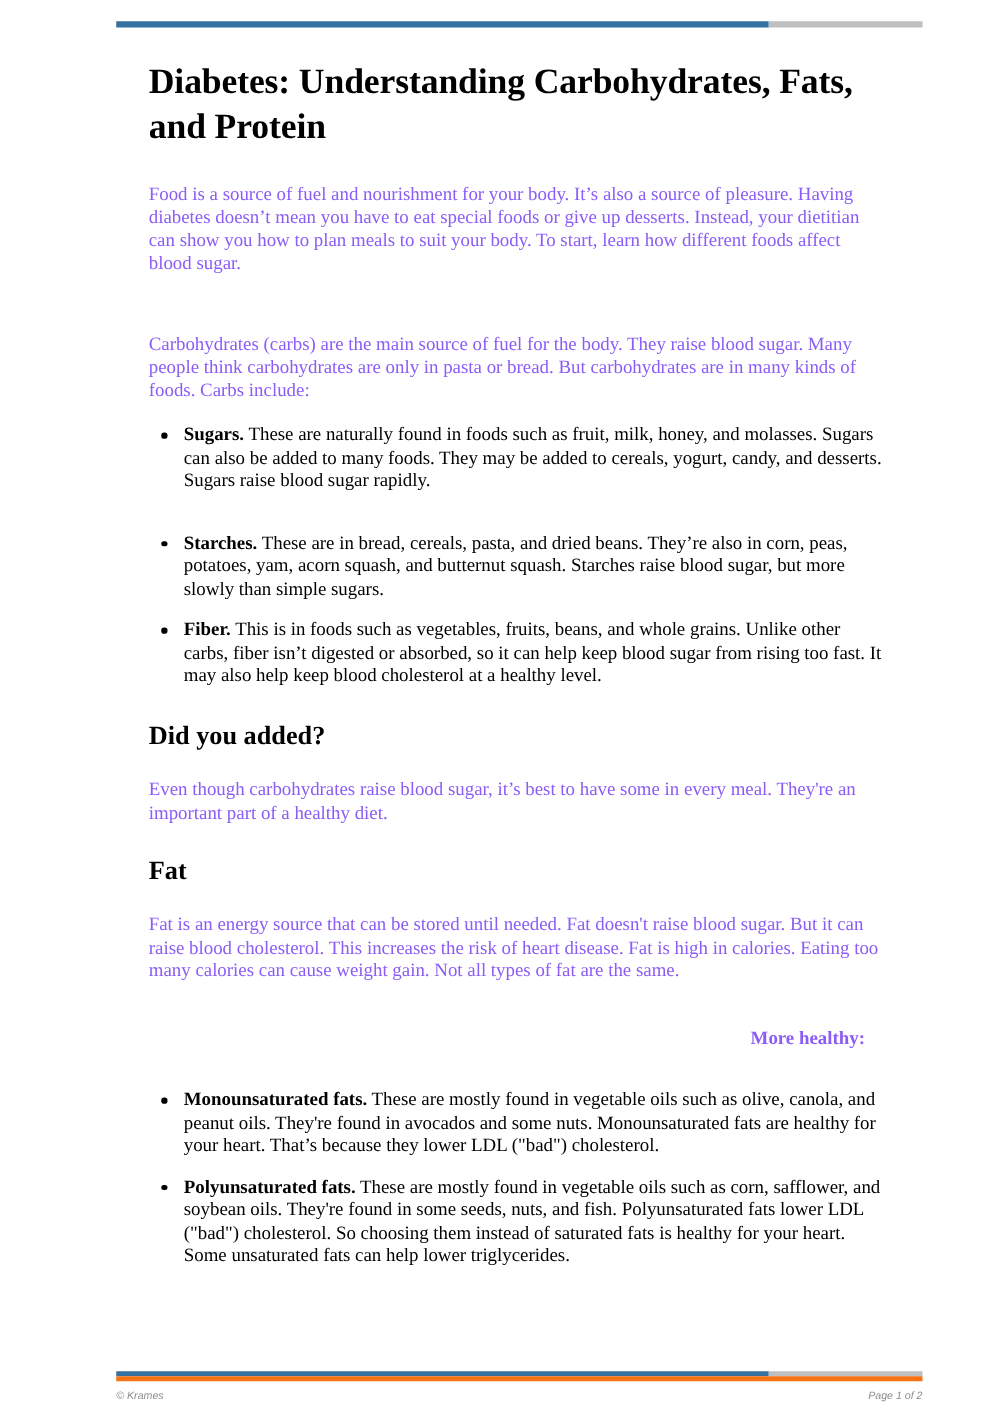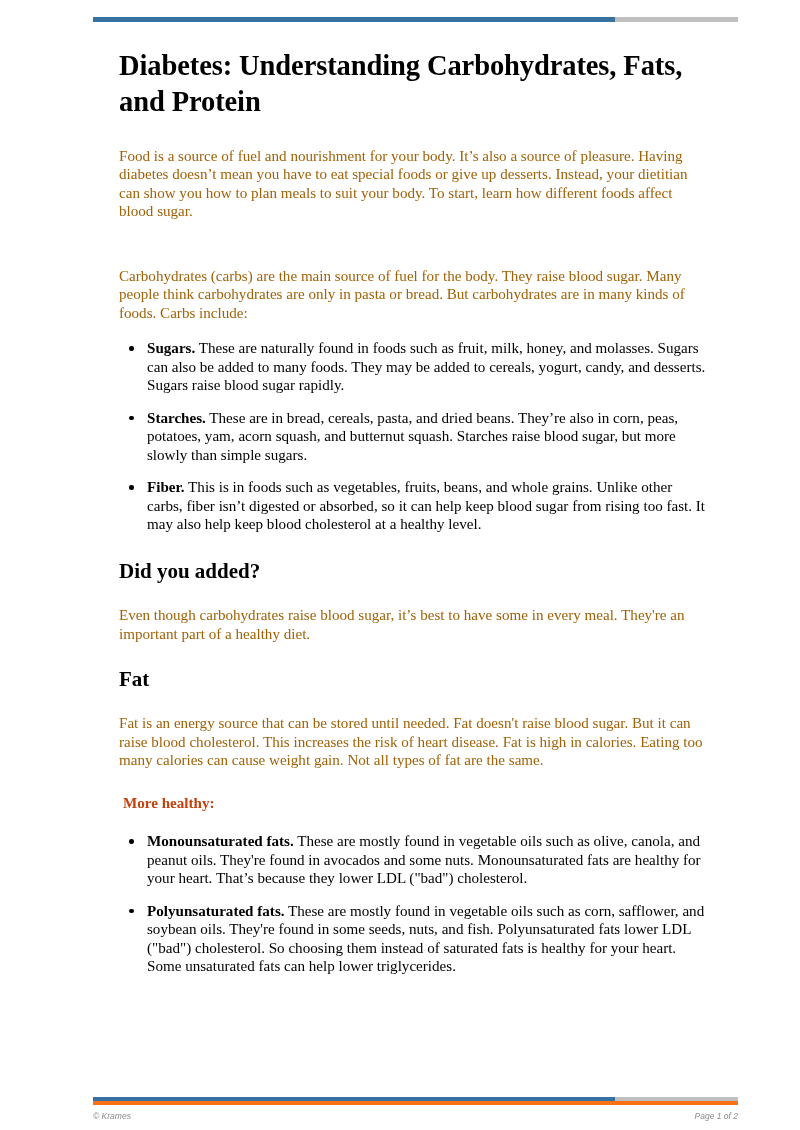--- a/index.html
+++ b/index.html
@@ -72,32 +72,33 @@
     padding: 0;
     color: #000;
   }
 
   p.body-text {
     font-family: "Liberation Serif", "DejaVu Serif", serif;
     font-size: 15.1px;
     line-height: 18.5px;
     margin: 0;
     padding: 0;
-    color: #a16207;
+    color: #8b5cf6;
     text-align: left;
   }
 
   p.lead-in {
     font-family: "Liberation Serif", "DejaVu Serif", serif;
     font-size: 15.1px;
     line-height: 18.5px;
     font-weight: bold;
-    margin: 4px;
-    padding: 0;
-    color: #c2410c;
+    margin: 15px;
+    padding: 0;
+    color: #8b5cf6;
+    text-align: right;
   }
 
   ul.bullets {
     list-style: none;
     margin: 0;
     padding: 0;
   }
   ul.bullets > li {
     position: relative;
     padding-left: 28px;
@@ -184,21 +185,21 @@
 
     <p class="body-text">Carbohydrates (carbs) are the main source of fuel for the body. They raise blood sugar. Many people think carbohydrates are only in pasta or bread. But carbohydrates are in many kinds of foods. Carbs include:</p>
 
     <div class="gap-body-list"></div>
 
     <ul class="bullets">
       <li>
         <span class="bullet-dot"></span>
         <span class="li-term">Sugars.</span><span> These are naturally found in foods such as fruit, milk, honey, and molasses. Sugars can also be added to many foods. They may be added to cereals, yogurt, candy, and desserts. Sugars raise blood sugar rapidly.</span>
       </li>
-      <li style="margin-top:14px">
+      <li style="margin-top:31px">
         <span class="bullet-dot"></span>
         <span class="li-term">Starches.</span><span> These are in bread, cereals, pasta, and dried beans. They’re also in corn, peas, potatoes, yam, acorn squash, and butternut squash. Starches raise blood sugar, but more slowly than simple sugars.</span>
       </li>
       <li style="margin-top:14px">
         <span class="bullet-dot"></span>
         <span class="li-term">Fiber.</span><span> This is in foods such as vegetables, fruits, beans, and whole grains. Unlike other carbs, fiber isn’t digested or absorbed, so it can help keep blood sugar from rising too fast. It may also help keep blood cholesterol at a healthy level.</span>
       </li>
     </ul>
 
     <div class="gap-list-h2"></div>

